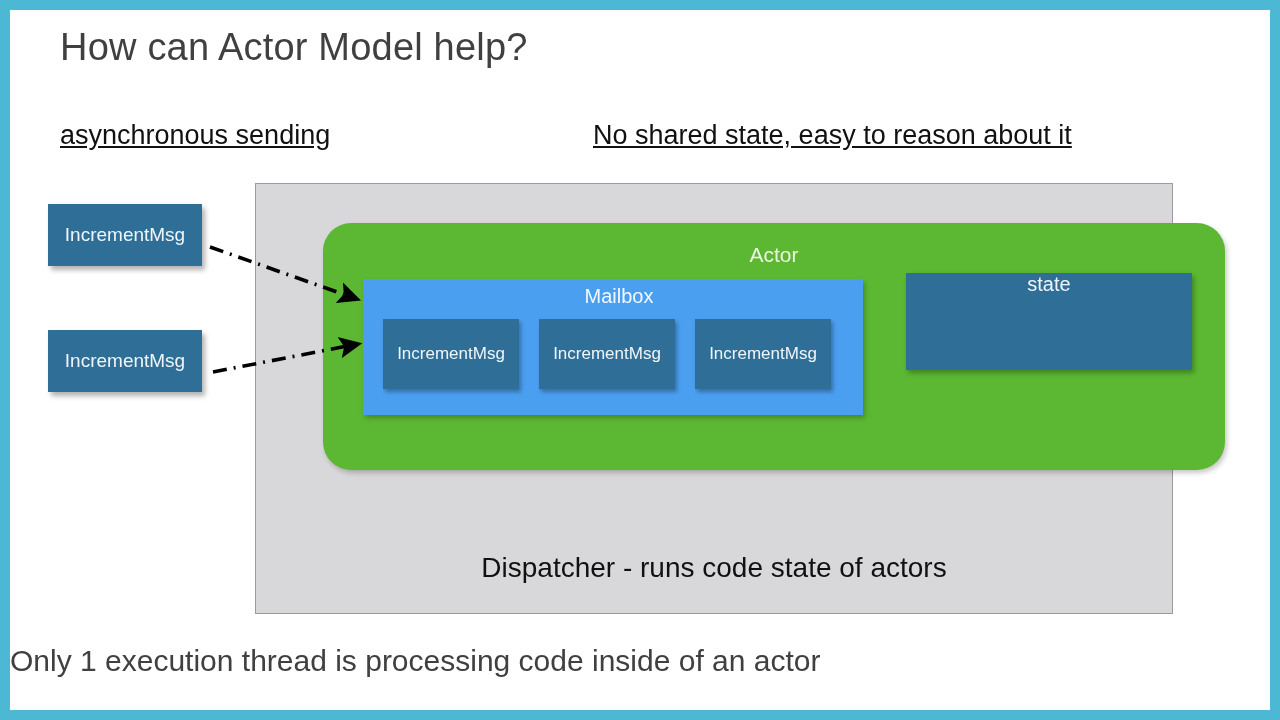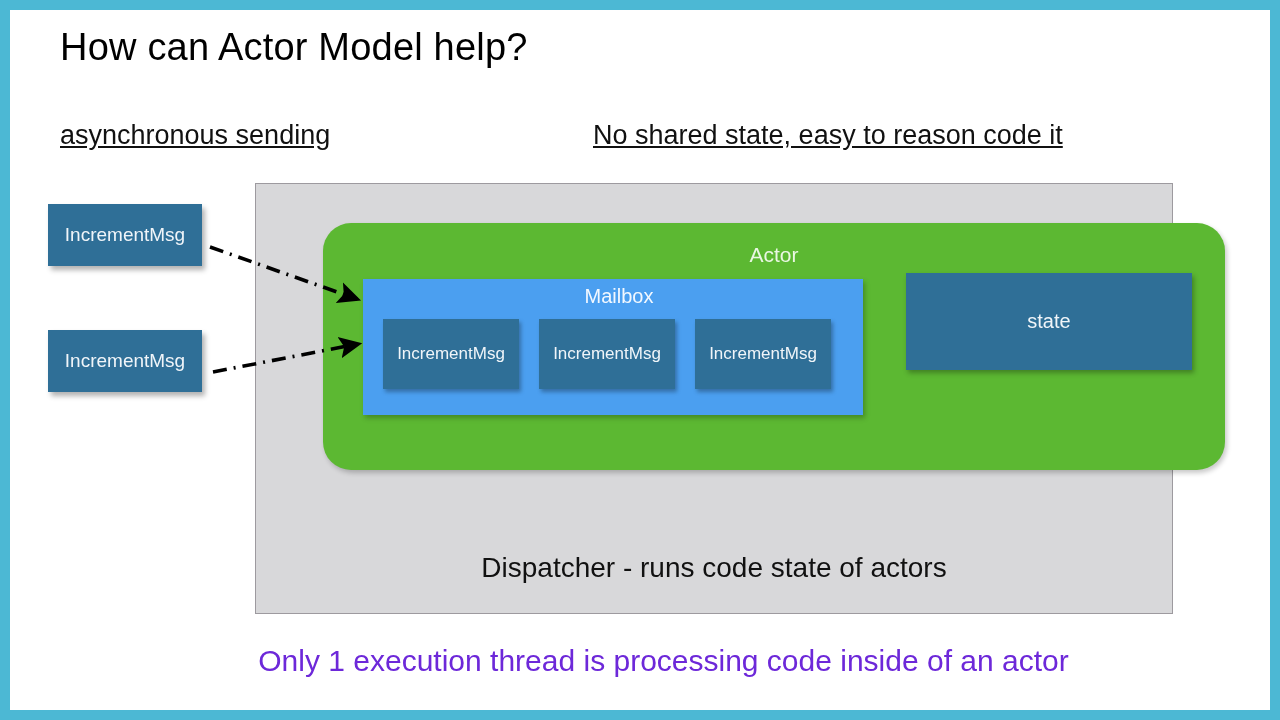--- a/index.html
+++ b/index.html
@@ -21,21 +21,21 @@
   }
 
   
   .slide-title {
     position: absolute;
     left: 50px;
     top: 16px;
     font-size: 38px;
     font-weight: 400;
     letter-spacing: 0.2px;
-    color: #000000;
+    color: #404040;
     white-space: nowrap;
   }
 
   .subhead {
     position: absolute;
     font-size: 27px;
     font-weight: 400;
     color: #111111;
     white-space: nowrap;
     text-decoration: underline;
@@ -136,21 +136,20 @@
   
   .state-box {
     position: absolute;
     left: 583px;       
     top: 50px;
     width: 286px;
     height: 97px;
     background: #2f6f97;
     box-shadow: 2px 3px 5px rgba(0,0,0,0.30);
     display: flex;
-    align-items: center;
     justify-content: center;
     font-size: 20px;
     color: #f0f5f9;
     white-space: nowrap;
   }
 
   
   .incoming-msg {
     position: absolute;
     width: 154px;
@@ -176,38 +175,37 @@
     height: 700px;
     pointer-events: none;
   }
 
   
   .bottom-caption {
     position: absolute;
     left: 0;
     right: 0;
     top: 634px;
-    text-align: center;
+    text-align: left;
     font-size: 30px;
     font-weight: 400;
-    color: #6d28d9;
-    white-space: nowrap;
-    margin-left: 47px;
+    color: #404040;
+    white-space: nowrap;
   }
 </style>
 </head>
 <body>
 
 <div id="slide">
 
   <div class="slide-title">How can Actor Model help?</div>
 
   <div class="subhead left">asynchronous sending</div>
 
-  <div class="subhead right">No shared state, easy to reason code it</div>
+  <div class="subhead right">No shared state, easy to reason about it</div>
 
   <div class="incoming-msg m1">
     <span>IncrementMsg</span>
   </div>
 
   <div class="incoming-msg m2">
     <span>IncrementMsg</span>
   </div>
 
   <div class="dispatcher-panel">

